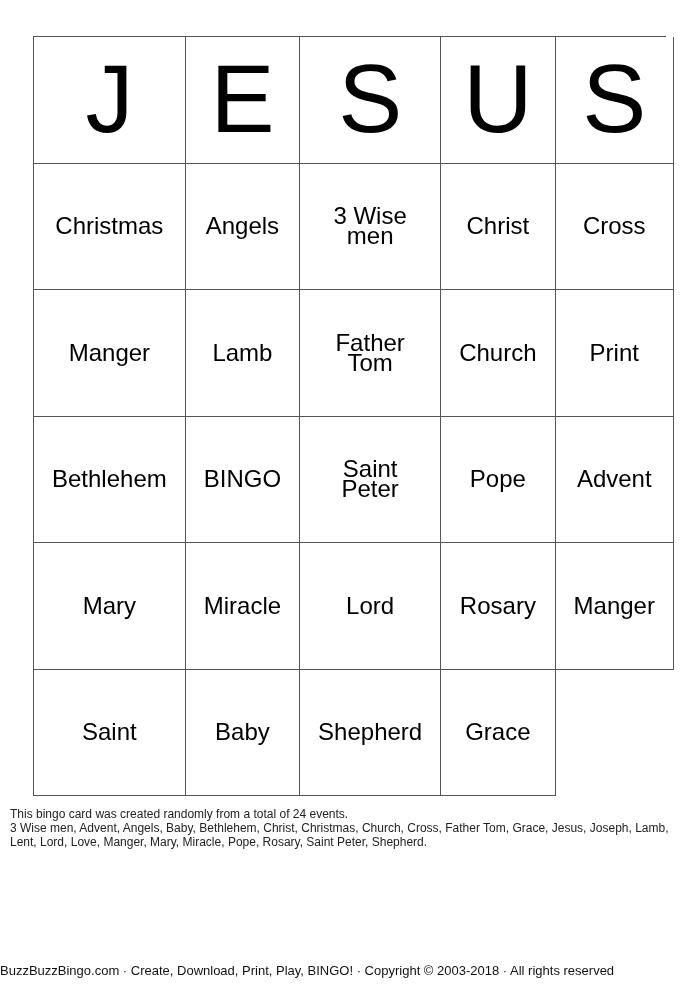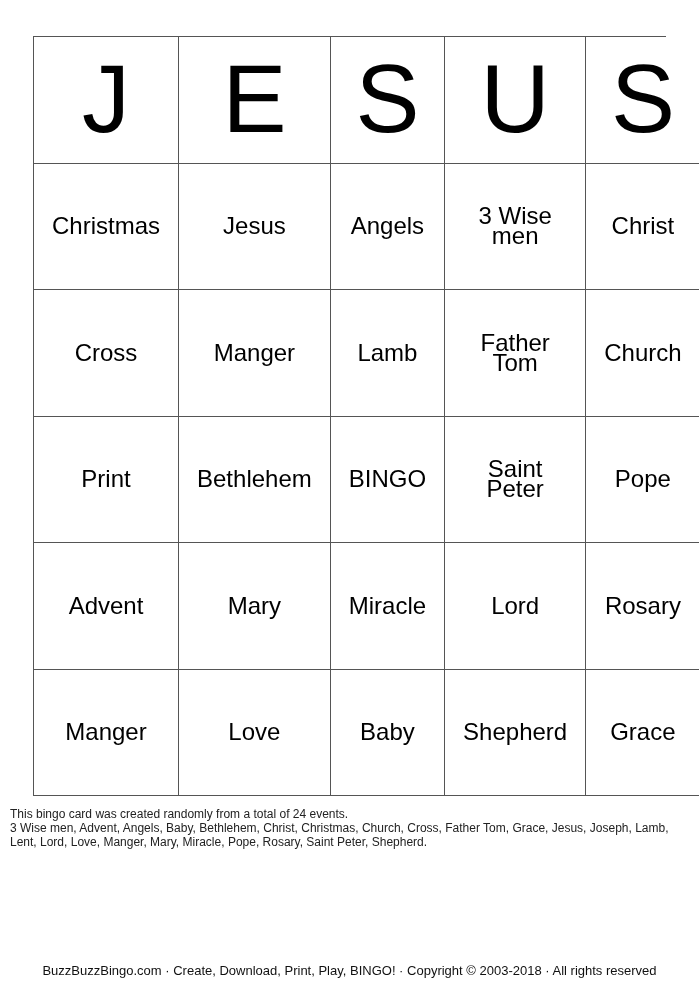--- a/index.html
+++ b/index.html
@@ -29,35 +29,34 @@
   .head {
     font-size: 96px; line-height: 1;
     padding-bottom: 2px;
   }
   .info {
     position: absolute; left: 10px; top: 807px; width: 680px;
     font-size: 12px; line-height: 14px; color: #222;
   }
   .footer {
     position: absolute; left: 0; right: 0; top: 963px;
-    text-align: center; font-size: 13px; color: #111;
+    font-size: 13px; color: #111;
   }
 </style>
 </head>
 <body>
 
 <div class="card">
   <div class="cell head">J</div>
   <div class="cell head">E</div>
   <div class="cell head">S</div>
   <div class="cell head">U</div>
   <div class="cell head">S</div>
 
   <div class="cell">Christmas</div>
-  <div class="cell">Jesus</div>
   <div class="cell">Angels</div>
   <div class="cell">3 Wise men</div>
   <div class="cell">Christ</div>
 
   <div class="cell">Cross</div>
   <div class="cell">Manger</div>
   <div class="cell">Lamb</div>
   <div class="cell">Father Tom</div>
   <div class="cell">Church</div>
 
@@ -67,21 +66,21 @@
   <div class="cell">Saint Peter</div>
   <div class="cell">Pope</div>
 
   <div class="cell">Advent</div>
   <div class="cell">Mary</div>
   <div class="cell">Miracle</div>
   <div class="cell">Lord</div>
   <div class="cell">Rosary</div>
 
   <div class="cell">Manger</div>
-  <div class="cell">Love</div>
+  <div class="cell">Saint</div>
   <div class="cell">Baby</div>
   <div class="cell">Shepherd</div>
   <div class="cell">Grace</div>
 </div>
 
 <div class="info">
   <div>This bingo card was created randomly from a total of 24 events.</div>
   <div>3 Wise men, Advent, Angels, Baby, Bethlehem, Christ, Christmas, Church, Cross, Father Tom, Grace, Jesus, Joseph, Lamb, Lent, Lord, Love, Manger, Mary, Miracle, Pope, Rosary, Saint Peter, Shepherd.</div>
 </div>
 

